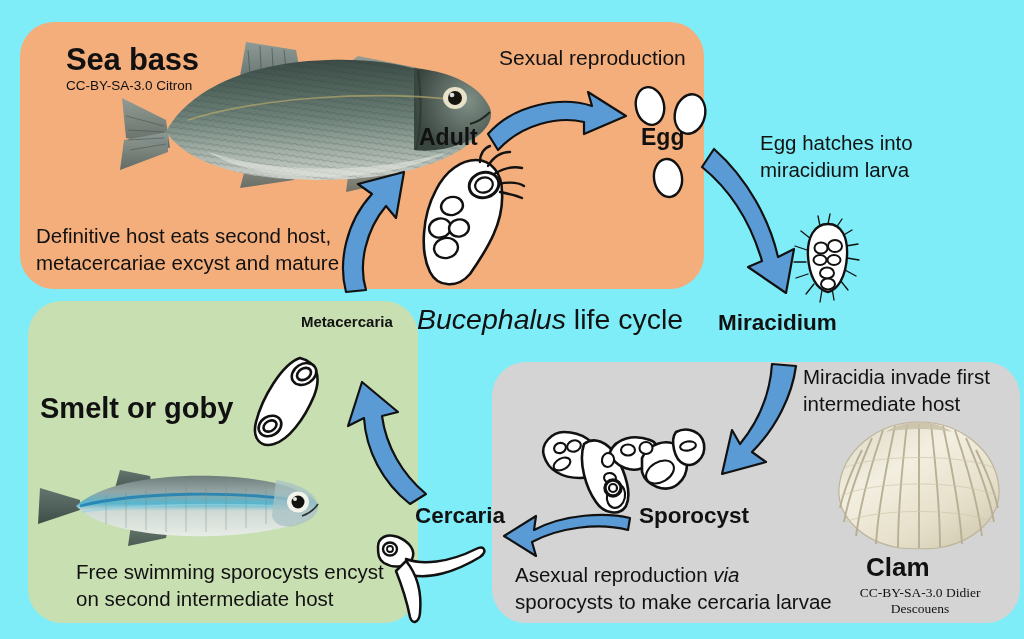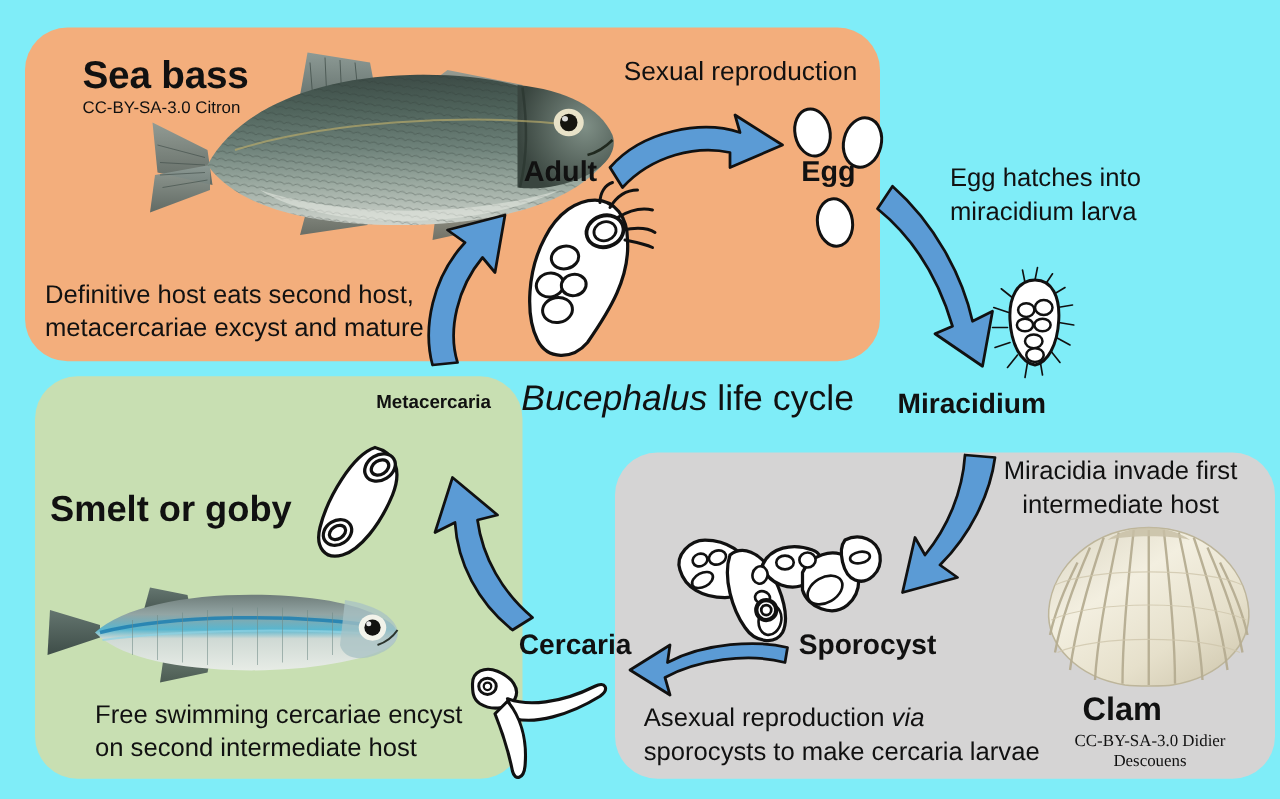--- a/index.html
+++ b/index.html
@@ -40,21 +40,21 @@
   #label-adult{left:419px;top:124px;font-size:23px;font-weight:bold;}
   #label-egg{left:641px;top:124px;font-size:23px;font-weight:bold;}
   #label-miracidium{left:718px;top:310px;font-size:22.5px;font-weight:bold;}
   #label-sporocyst{left:616px;top:503px;font-size:22.5px;font-weight:bold;margin-left:23px;}
   #label-cercaria{left:415px;top:503px;font-size:22.5px;font-weight:bold;}
   #label-metacercaria{left:273px;top:313px;font-size:15px;font-weight:bold;margin-left:28px;}
 
   #text-sexual{left:499px;top:46px;font-size:21px;}
   #text-definitive{left:36px;top:222px;font-size:20.5px;line-height:1.32;}
   #text-hatch{left:760px;top:129px;font-size:20.5px;line-height:1.32;}
-  #text-invade{left:803px;top:363px;font-size:20.5px;line-height:1.32;text-align:center;}
+  #text-invade{left:803px;top:363px;font-size:20.5px;line-height:1.32;}
   #text-asexual{left:515px;top:561px;font-size:20.5px;line-height:1.32;}
   #text-asexual .it{font-style:italic;}
   #text-free{left:76px;top:558px;font-size:20.5px;line-height:1.32;}
 
   svg.art{position:absolute;overflow:visible;}
 </style>
 </head>
 <body>
 
 <div id="stage">
@@ -340,19 +340,19 @@
   <div class="txt" id="label-cercaria">Cercaria</div>
   <div class="txt" id="label-metacercaria">Metacercaria</div>
 
   <div class="txt" id="text-sexual">Sexual reproduction</div>
   <div class="txt" id="text-definitive">Definitive host eats second host,
 metacercariae excyst and mature</div>
   <div class="txt" id="text-hatch">Egg hatches into
 miracidium larva</div>
   <div class="txt" id="text-invade">Miracidia invade first
 intermediate host</div>
-  <div class="txt" id="text-free">Free swimming cercariae encyst
+  <div class="txt" id="text-free">Free swimming sporocysts encyst
 on second intermediate host</div>
 
   <div class="txt" id="text-asexual"><span>Asexual reproduction </span><span class="it">via</span><span>
 sporocysts to make cercaria larvae</span></div>
 
 </div>
 
 </body></html>

